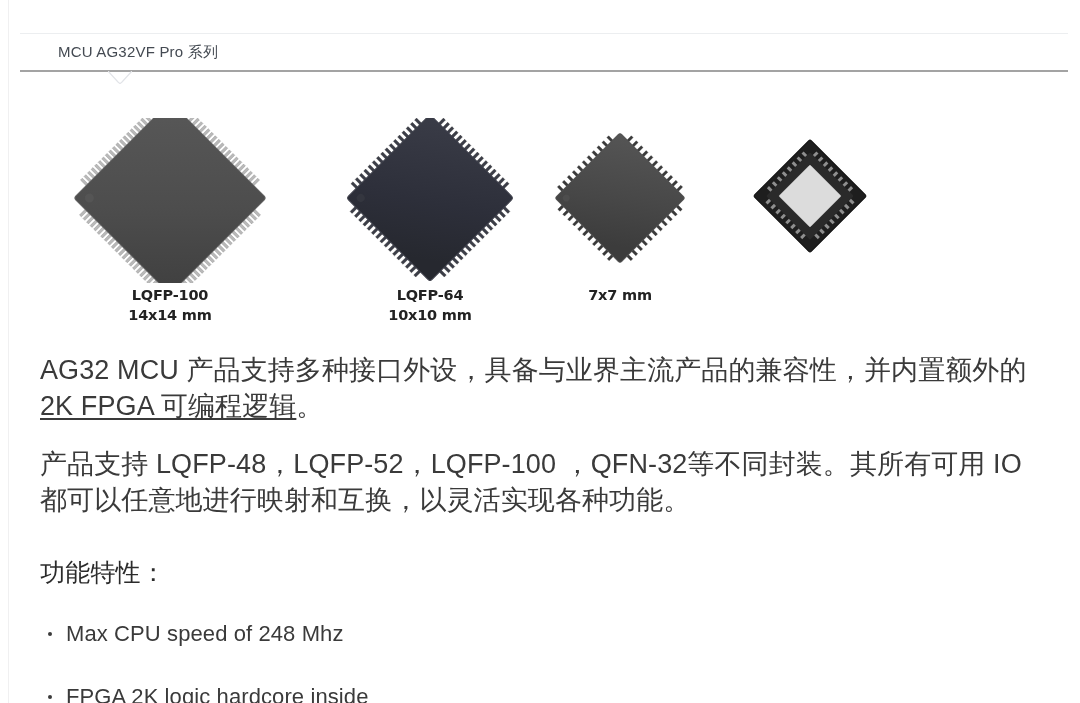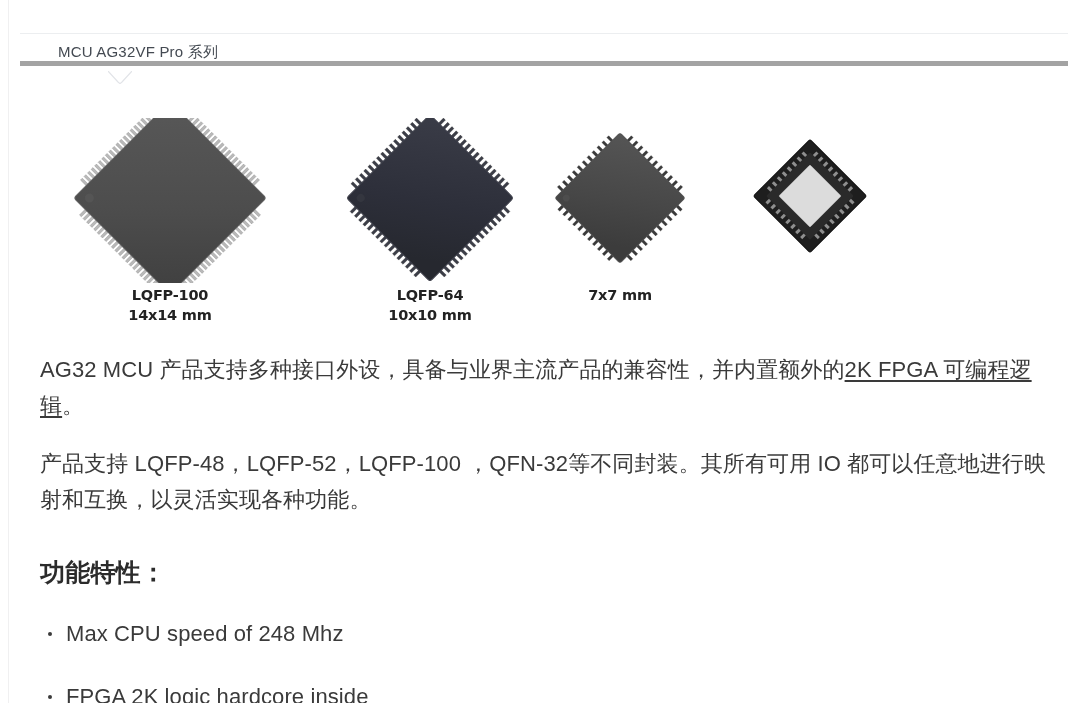--- a/index.html
+++ b/index.html
@@ -31,23 +31,23 @@
     height: 703px;
     background: #f0f0f1;
   }
 
   
   .card-header {
     position: absolute;
     left: 20px;
     right: 12px;
     top: 33px;
-    height: 33px;
+    height: 39px;
     border-top: 1px solid #eceef0;
-    border-bottom: 5px solid #a3a3a3;
+    border-bottom: 2px solid #a3a3a3;
     box-sizing: border-box;
   }
   .card-title {
     position: absolute;
     left: 38px;
     top: 9px;
     font-size: 15px;
     font-weight: 500;
     letter-spacing: .2px;
     color: #444a52;
@@ -104,38 +104,38 @@
   .chip-svg { display:block; }
 
   
   .body-copy {
     position: absolute;
     left: 40px;
     top: 352px;
     width: 1010px;
   }
   .para {
-    font-size: 22px;
+    font-size: 27px;
     line-height: 36px;
     color: #3a3a3a;
     margin: 0 0 22px 0;
     letter-spacing: 0.1px;
   }
   .u { text-decoration: underline; text-underline-offset: 3px; }
 
   
   .features {
     position: absolute;
     left: 40px;
     top: 556px;
     width: 800px;
   }
   .features-title {
     font-size: 25px;
-    font-weight: bold;
+    font-weight: normal;
     color: #2b2b2b;
     margin: 0 0 2px 0;
     line-height: 32px;
     letter-spacing: .2px;
   }
   .feature-list {
     list-style: none;
     margin: 0;
     padding: 0;
   }

